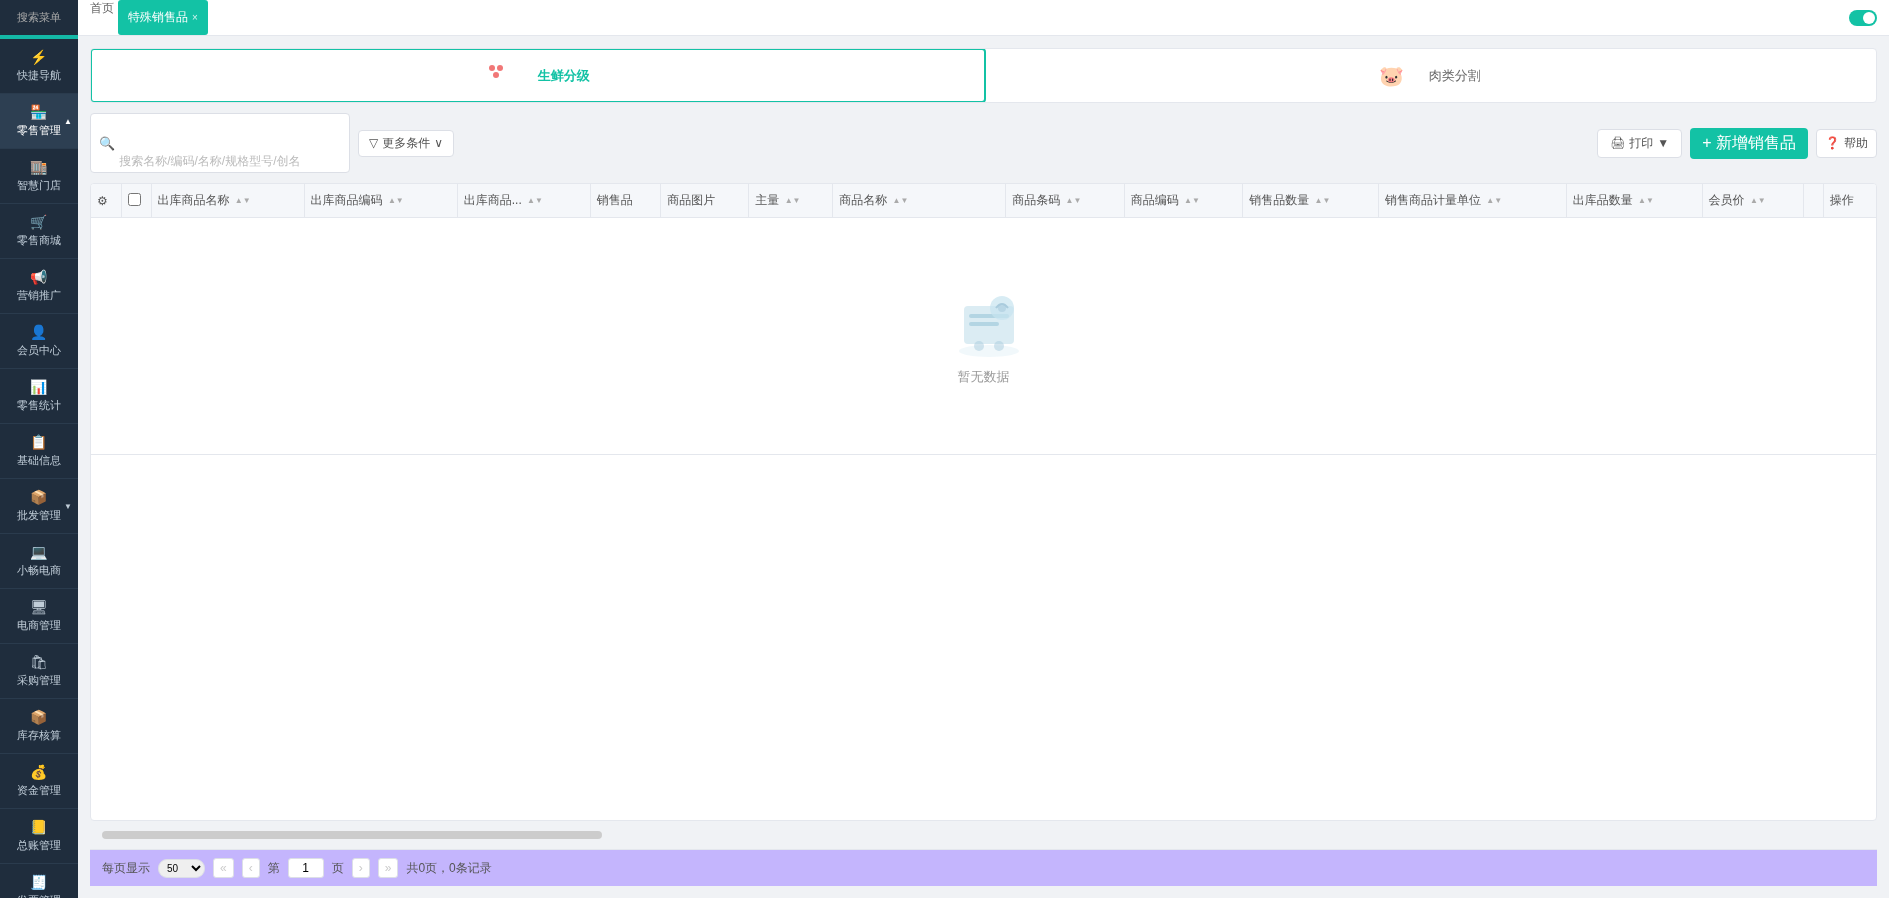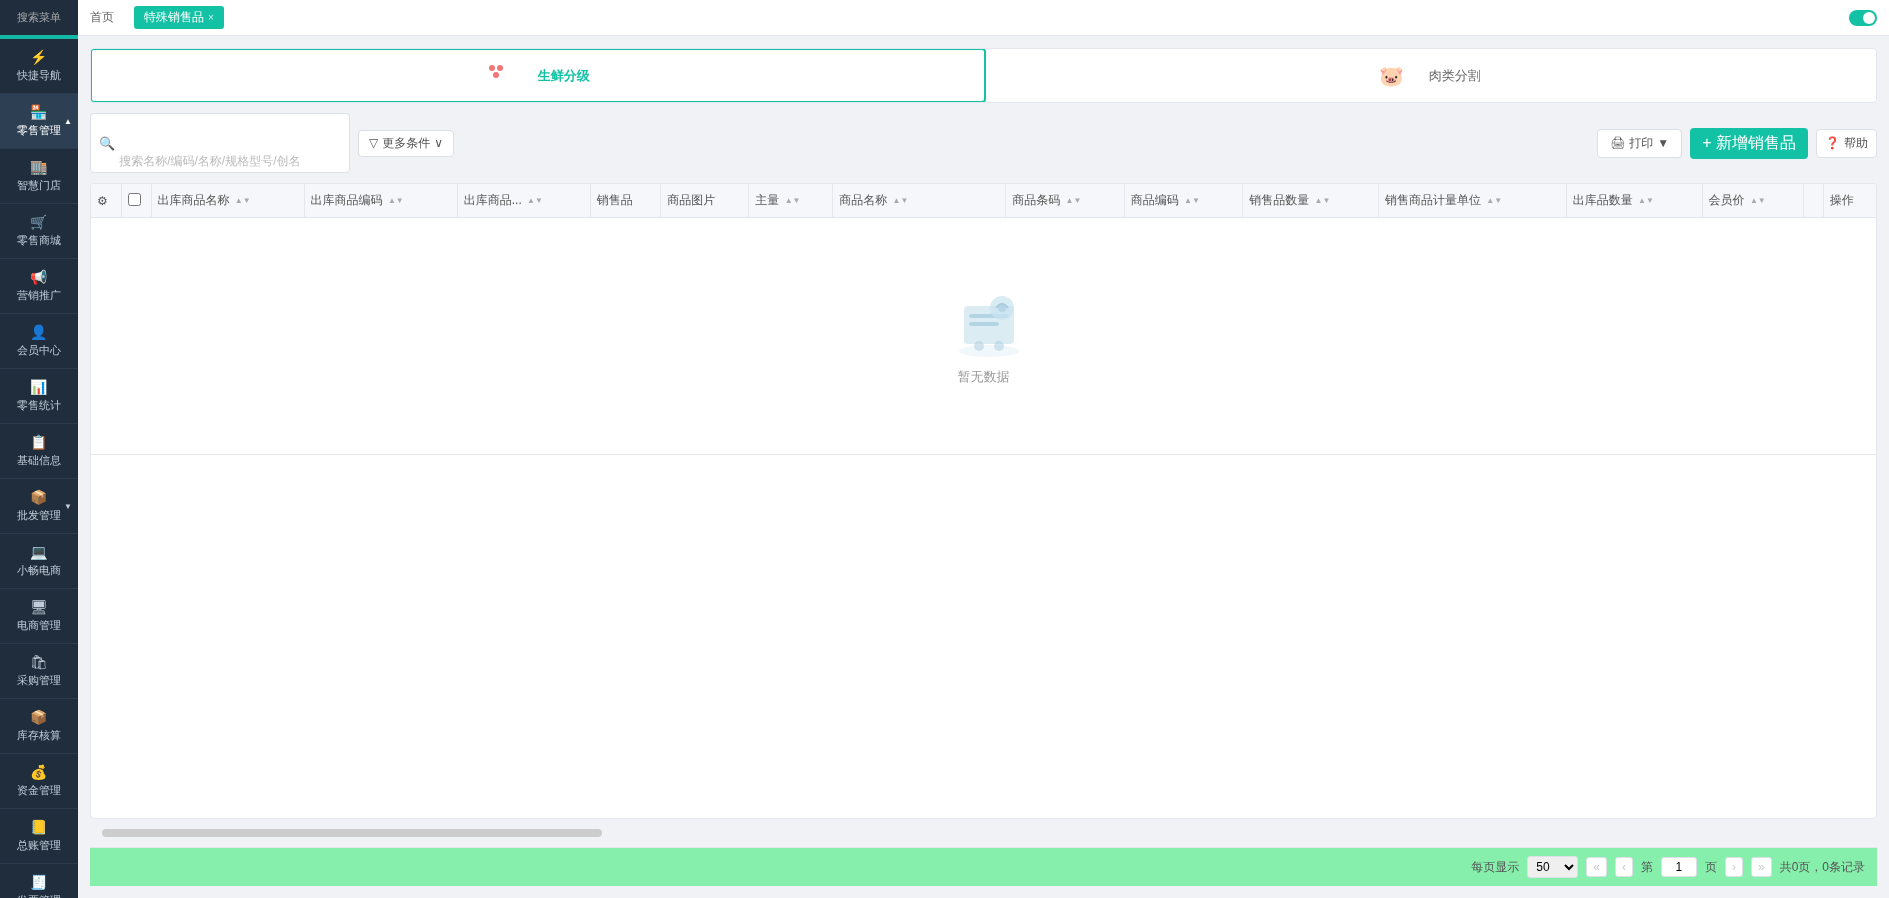--- a/index.html
+++ b/index.html
@@ -57,22 +57,21 @@
       flex-direction: column;
       overflow: hidden;
     }
 
     
     .topbar {
       background: #fff;
       padding: 0 12px;
       height: 36px;
       display: flex;
-      align-items: center;
-      gap: 20px;
+      gap: 4px;
       border-bottom: 1px solid #e4e7ed;
       flex-shrink: 0;
     }
     .topbar-home {
       font-size: 12px;
       color: #666;
       cursor: pointer;
     }
     .topbar-tab {
       background: #13c2a5;
@@ -302,34 +301,33 @@
     }
     .empty-text {
       color: #999;
       font-size: 13px;
     }
 
     
     .pagination-bar {
       display: flex;
       align-items: center;
-      justify-content: flex-end;
       padding: 8px 12px;
-      background: #86efac;
+      background: #c4b5fd;
       border-top: 1px solid #e4e7ed;
       gap: 8px;
       font-size: 12px;
       color: #555;
       flex-shrink: 0;
     }
     .pagination-bar select {
       border: 1px solid #dcdfe6;
-      border-radius: 3px;
+      border-radius: 9px;
       padding: 2px 4px;
-      font-size: 12px;
+      font-size: 10px;
     }
     .page-nav-btn {
       border: 1px solid #dcdfe6;
       background: #fff;
       border-radius: 3px;
       padding: 2px 6px;
       cursor: pointer;
       color: #555;
       font-size: 12px;
     }

